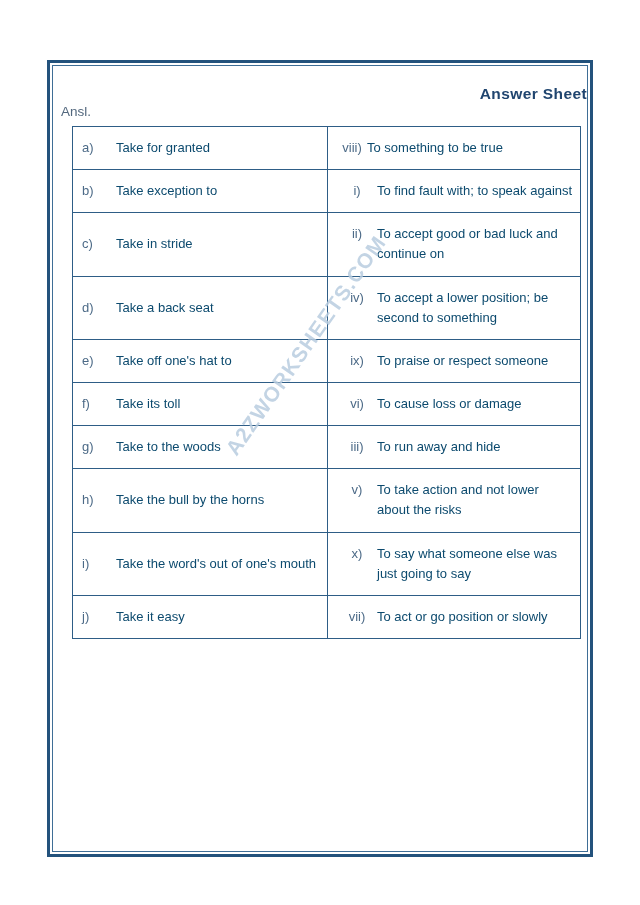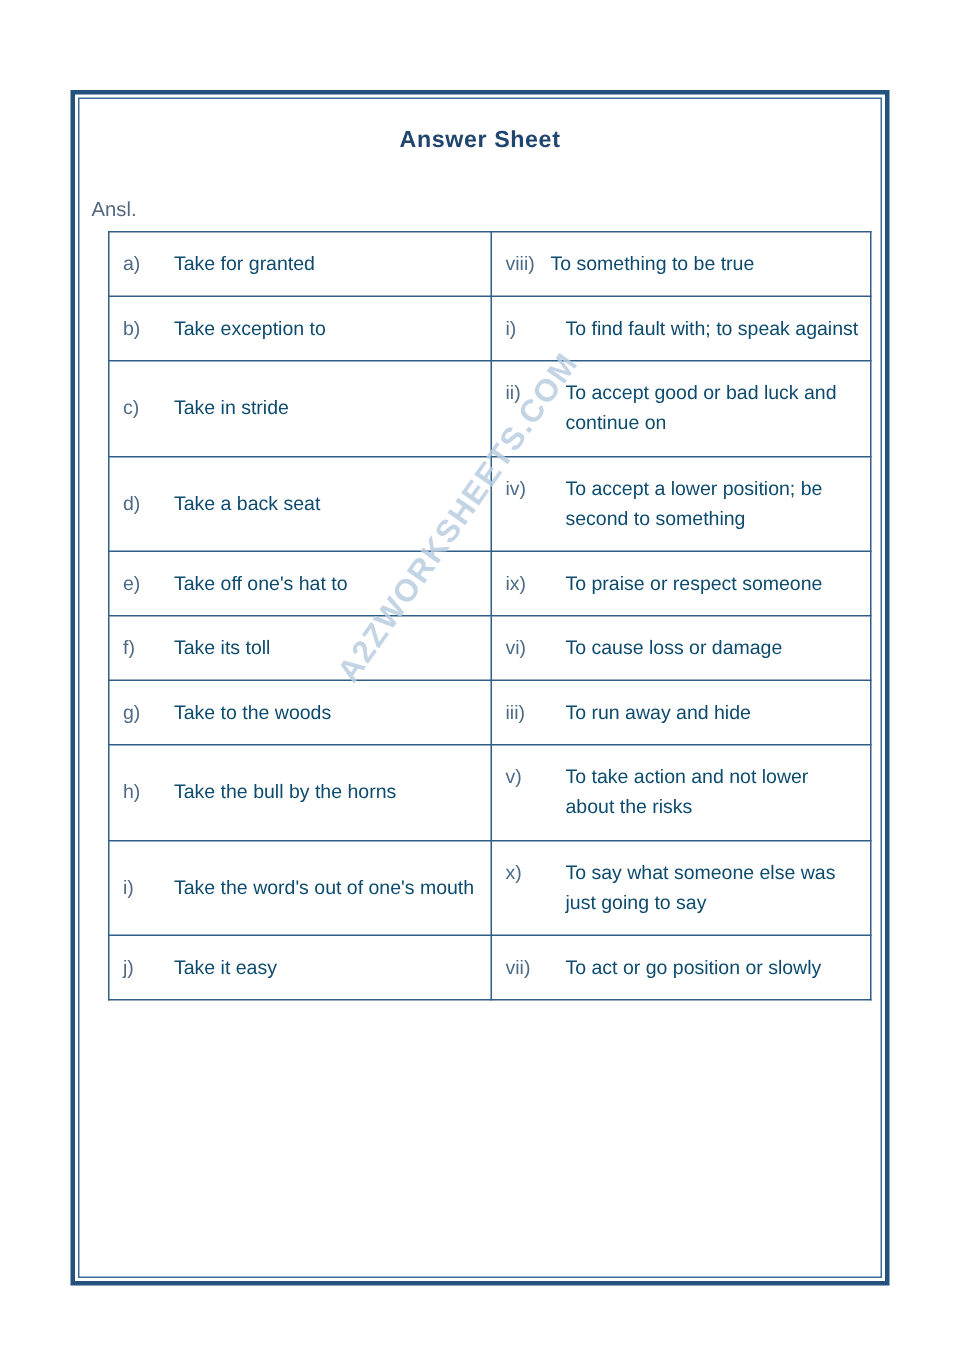--- a/index.html
+++ b/index.html
@@ -42,33 +42,33 @@
     left: 0;
     top: 0;
     right: 0;
     bottom: 0;
     padding: 0;
     box-sizing: border-box;
   }
 
   
   #sheet-title {
-    text-align: center;
+    text-align: right;
     color: #20456f;
     font-size: 15.5px;
     font-weight: bold;
     letter-spacing: 0.4px;
     margin-top: 19px;
   }
 
   
   #ans-label {
     color: #53687e;
     font-size: 13.5px;
-    margin-top: 29px;
+    margin-top: 1px;
     margin-left: 8px;
   }
 
   
   #answer-table {
     margin-top: 7px;
     margin-left: 19px;
     width: 506px;
     border-collapse: collapse;
     table-layout: fixed;
@@ -88,21 +88,21 @@
     box-sizing: border-box;
     min-height: 33px;
   }
   .cell-marker {
     color: #4c6a87;
     font-size: 13px;
     flex: 0 0 auto;
     line-height: 1.55;
   }
   .col-idiom .cell-marker { width: 34px; }
-  .col-meaning .cell-marker { width: 40px; }
+  .col-meaning .cell-marker { width: 40px; text-align: center; }
   .cell-text {
     color: #0c4a6e;
     font-size: 13px;
     line-height: 1.55;
     flex: 1 1 auto;
   }
   
   tr.row-tight .col-meaning .cell-marker { width: 30px; }
 
   

